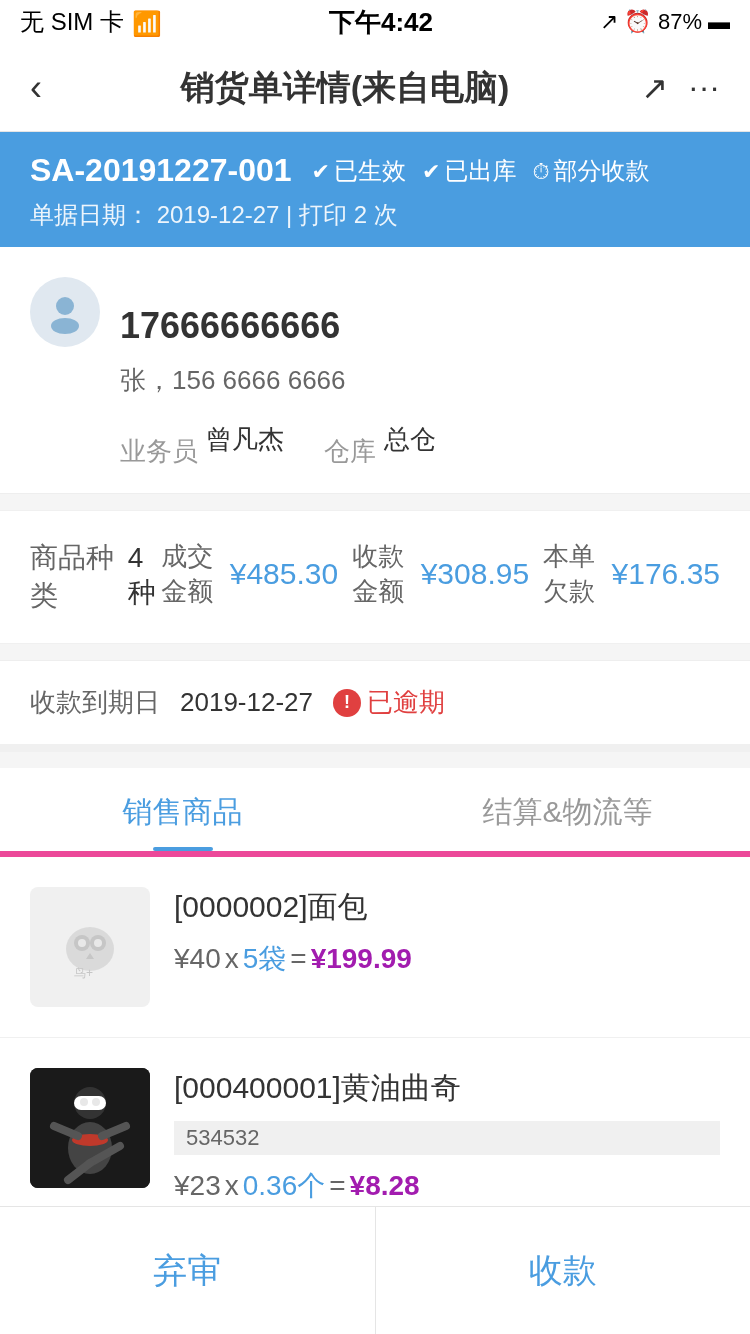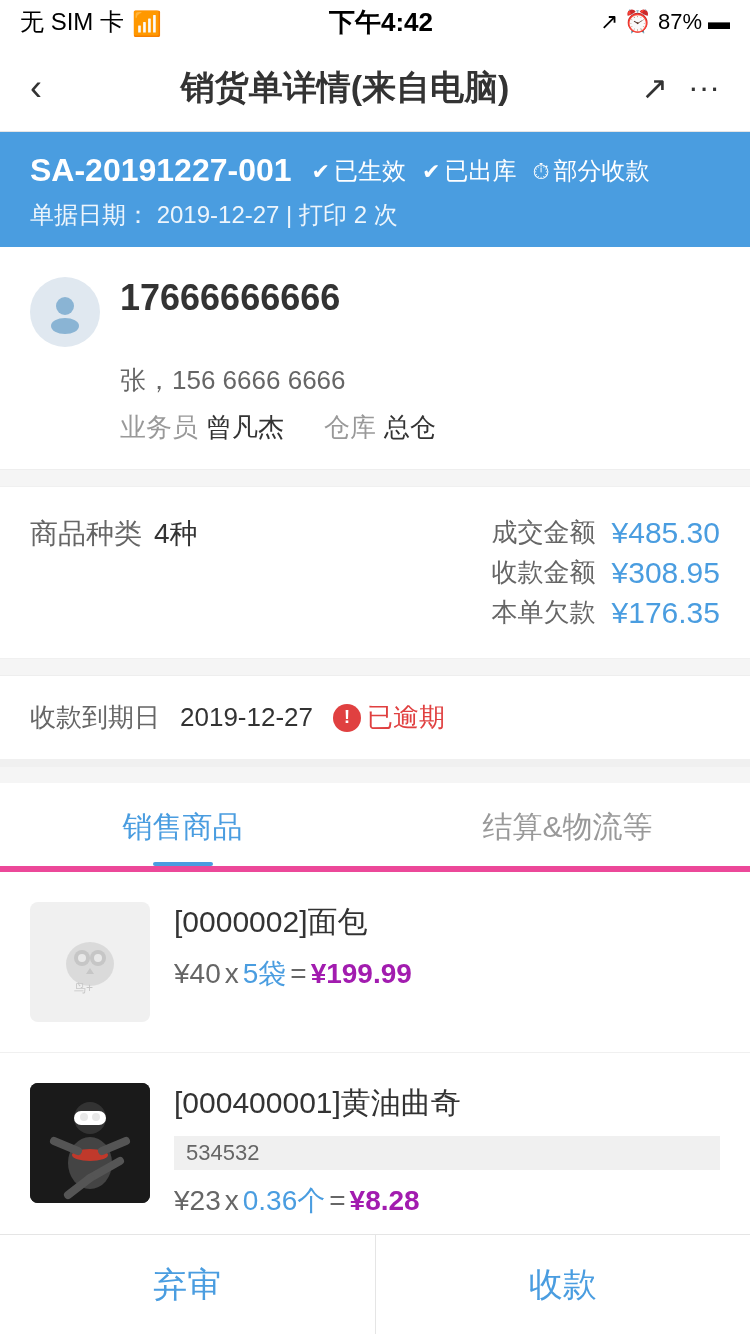--- a/index.html
+++ b/index.html
@@ -100,21 +100,21 @@
 
     
     .customer-section {
       background: #fff;
       padding: 30px 30px 24px;
       margin-bottom: 16px;
       border-bottom: 1px solid #eee;
     }
     .customer-top {
       display: flex;
-      align-items: flex-start;
+      align-items: flex-end;
       gap: 20px;
       margin-bottom: 16px;
     }
     .avatar {
       width: 70px;
       height: 70px;
       border-radius: 50%;
       background: #e0e8f0;
       display: flex;
       align-items: center;
@@ -139,21 +139,21 @@
       padding-left: 90px;
       gap: 40px;
     }
     .meta-item {
       display: flex;
       align-items: center;
       gap: 8px;
       font-size: 26px;
       color: #666;
     }
-    .meta-label { color: #999; }
+    .meta-label { color: #999; margin-top: 24px; }
     .meta-value { color: #333; }
 
     
     .summary-section {
       background: #fff;
       padding: 28px 30px;
       margin-bottom: 16px;
       border-top: 1px solid #f0f0f0;
       border-bottom: 1px solid #f0f0f0;
     }
@@ -169,22 +169,22 @@
       font-size: 28px;
       color: #666;
     }
     .summary-count {
       font-size: 28px;
       color: #333;
       font-weight: 500;
     }
     .summary-right {
       display: flex;
-      flex-direction: column;
-      gap: 5px;
+      flex-direction: row;
+      gap: 14px;
       align-items: flex-end;
     }
     .amount-row {
       display: flex;
       align-items: center;
       gap: 16px;
       font-size: 26px;
     }
     .amount-label { color: #666; }
     .amount-value { color: #4a9de0; font-size: 30px; font-weight: 500; }
@@ -320,21 +320,21 @@
     }
     .price-qty { color: #4a9de0; }
     .price-total { color: #a21caf; font-weight: 600; }
 
     
     .bottom-bar {
       position: fixed;
       bottom: 0;
       left: 0;
       width: 750px;
-      height: 100px;
+      height: 128px;
       background: #fff;
       border-top: 1px solid #e5e5e5;
       display: flex;
     }
     .bottom-btn {
       flex: 1;
       display: flex;
       align-items: center;
       justify-content: center;
       font-size: 34px;

